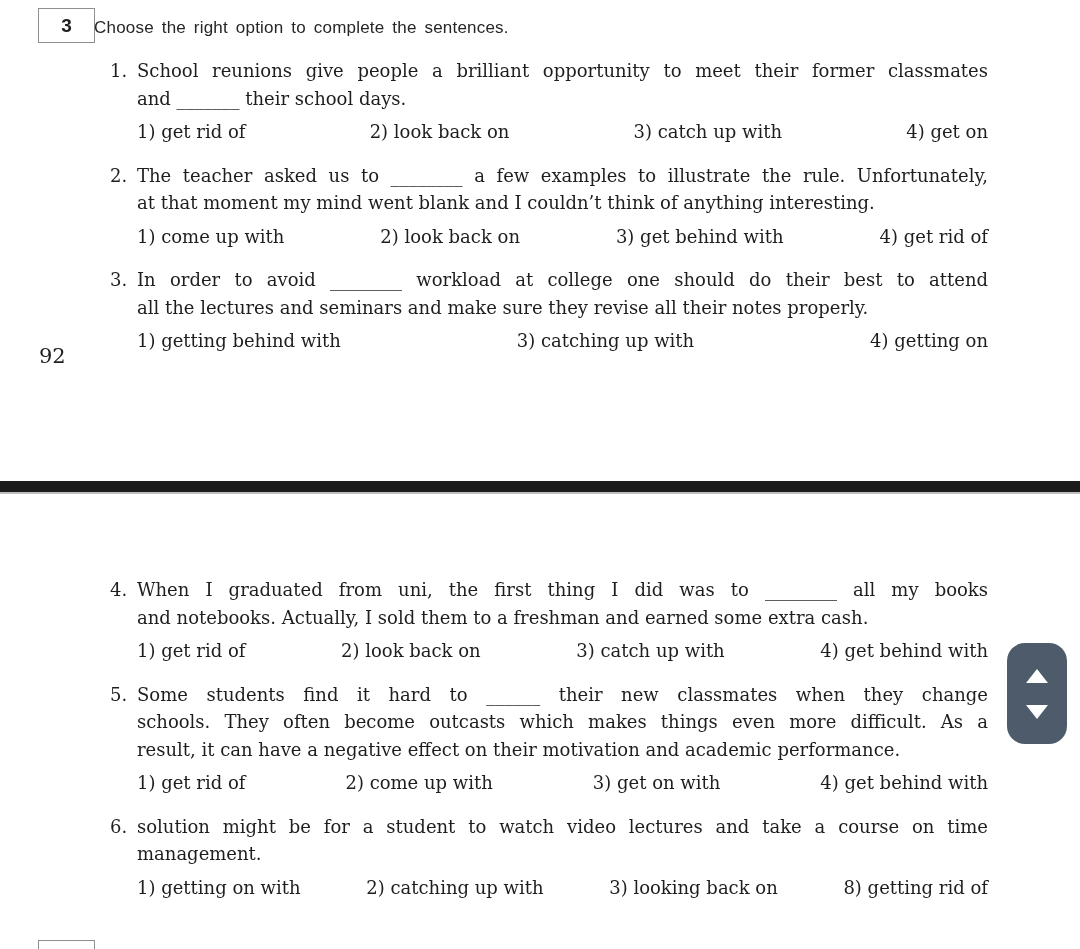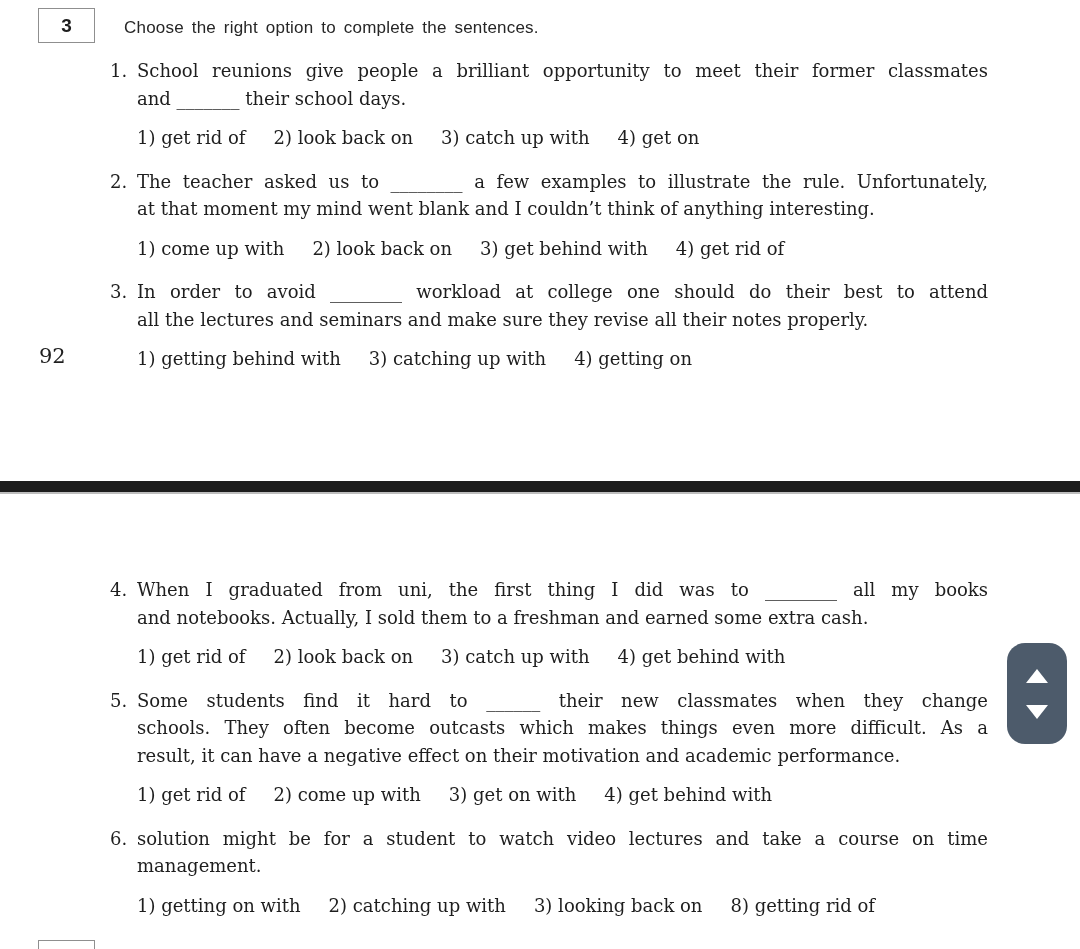--- a/index.html
+++ b/index.html
@@ -30,21 +30,21 @@
     align-items: center;
     justify-content: center;
     font-family: "Liberation Sans", sans-serif;
     font-weight: bold;
     font-size: 19px;
     color: #1e1e1e;
   }
 
   .instruction {
     position: absolute;
-    left: 124px;
+    left: 94px;
     top: 18px;
     font-family: "Liberation Sans", sans-serif;
     font-size: 17px;
     color: #262626;
     word-spacing: 3px;
     letter-spacing: 0.2px;
   }
 
   
   .q-area {
@@ -69,25 +69,26 @@
   .q-body { flex: 1 1 auto; min-width: 0; }
   .q-line {
     line-height: 27.5px;
     text-align: left;
   }
   .q-line.j {
     text-align: justify;
     text-align-last: justify;
   }
   .q-options {
-    margin-top: 12px;
+    margin-top: 6px;
     line-height: 27.5px;
     display: flex;
     gap: 28px;
     white-space: nowrap;
+    justify-content: space-between;
   }
 
   
   .page-number {
     position: absolute;
     left: 39px;
     top: 344px;
     font-size: 21px;
     color: #1e1e1e;
   }

